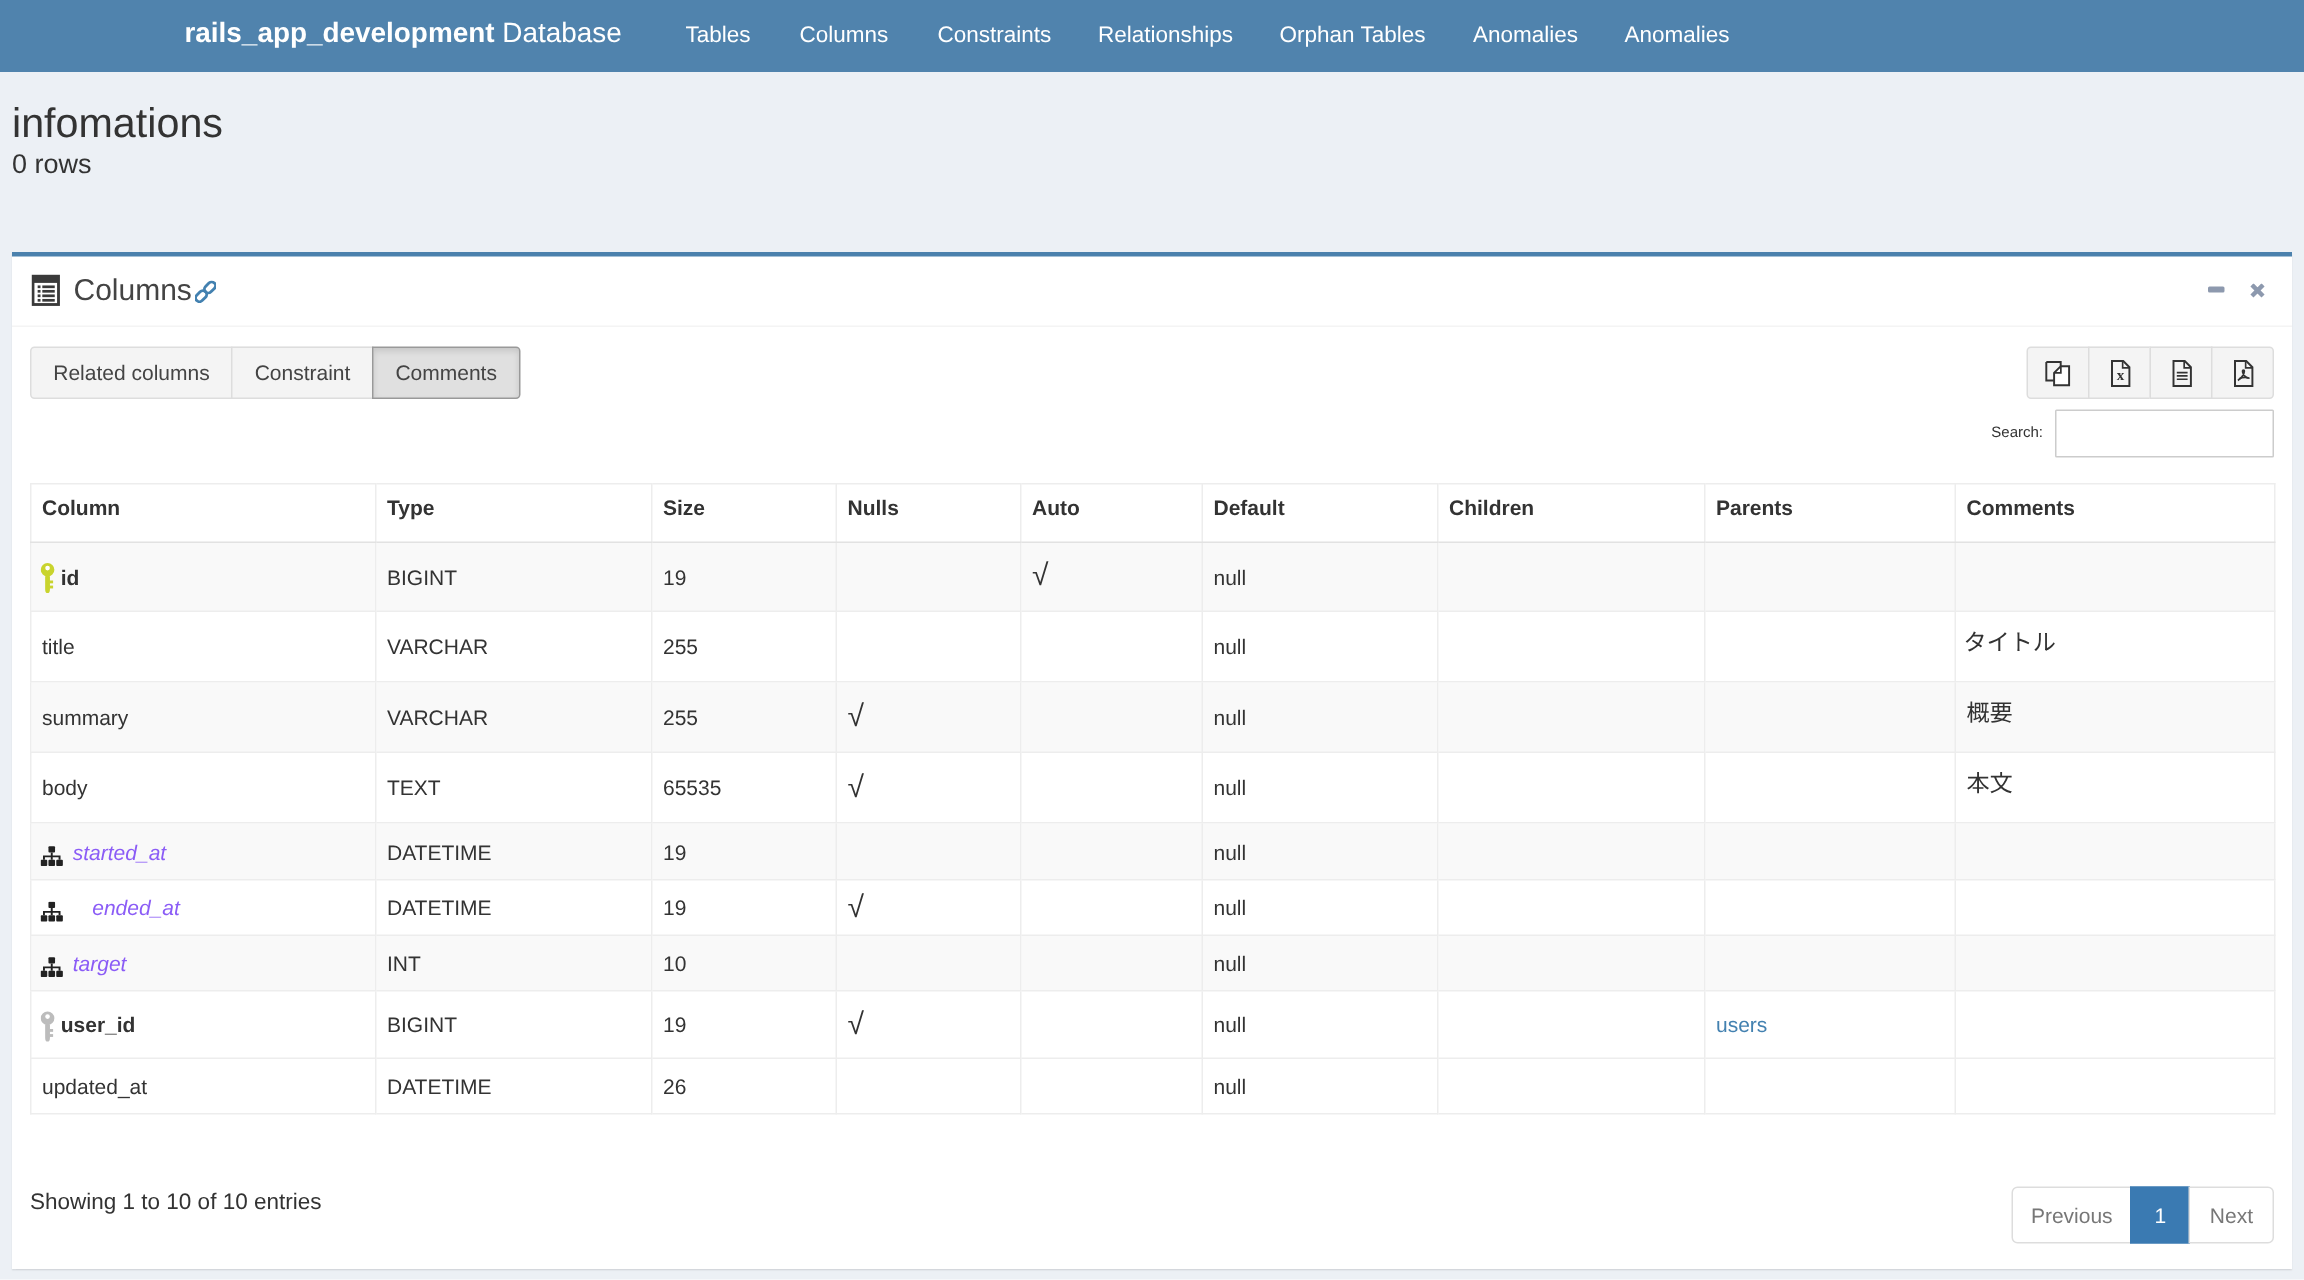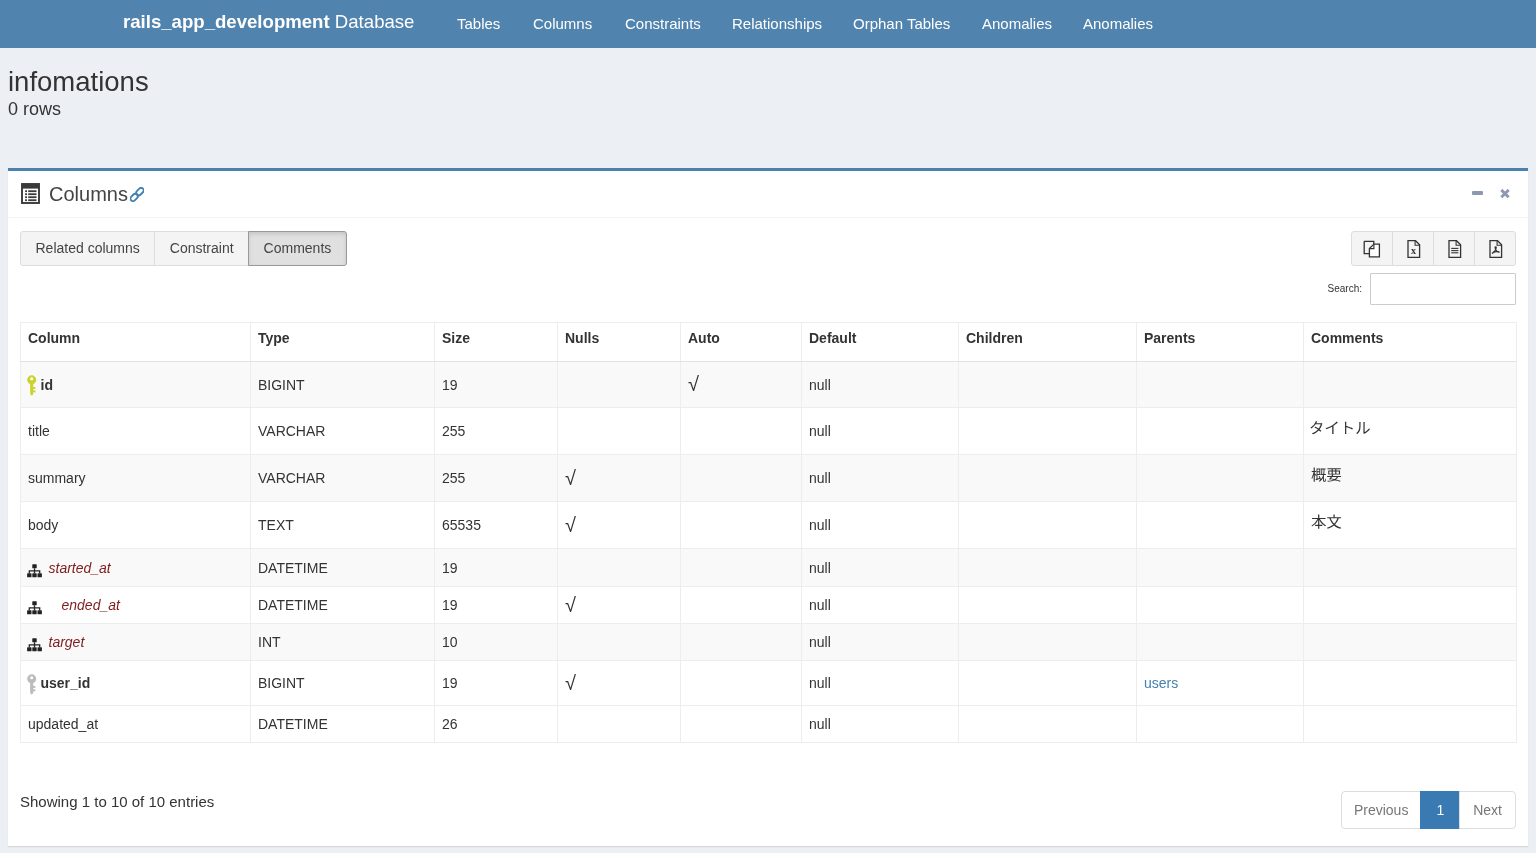--- a/index.html
+++ b/index.html
@@ -44,21 +44,21 @@
 
 
 table { position:absolute; left:12px; top:151px; width:1496px; border-collapse:collapse; table-layout:fixed; }
 th, td { border:1px solid #ededed; font-size:14px; text-align:left; padding:0 0 0 7px; vertical-align:middle; overflow:hidden; }
 th { font-weight:bold; height:39px; border-bottom:1px solid #e2e2e2; vertical-align:top; padding-top:7px; }
 tr.odd td { background:#f9f9f9; }
 td .cellflex { display:flex; align-items:center; }
  td .cellflex svg { margin-left:-1.5px; }
  
  td.chk { font-size:20px; }
-.iname { font-style:italic; color:#7f1d1d; }
+.iname { font-style:italic; color:#8b5cf6; }
 td.cm { padding-left:8px; }
 a.ulink { color:#4381b0; text-decoration:none; }
 
 
 .showing { position:absolute; left:12px; top:622px; font-size:15px; color:#333; }
 .pager { position:absolute; right:12px; top:620px; height:50px; }
 .pg { float:left; height:38px; line-height:36px; font-size:14px; background:#fff; border:1px solid #ddd; color:#777; margin-left:-1px; }
 .pg.first { border-radius:4px 0 0 4px; margin-left:0; }
 .pg.last { border-radius:0 4px 4px 0; }
 .pg.active { background:#3a7ab2; border-color:#3a7ab2; color:#fff; }

